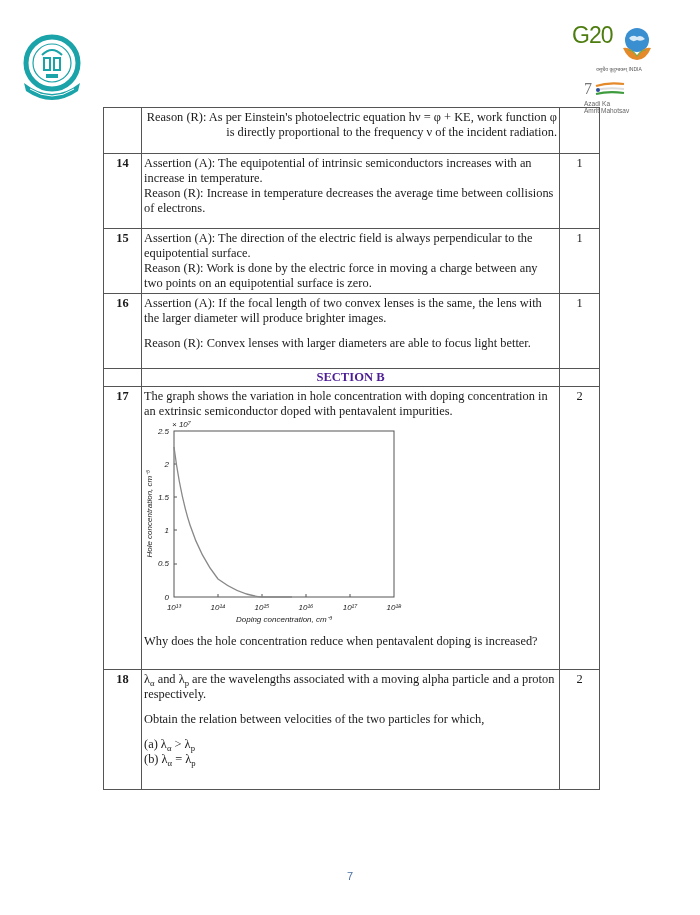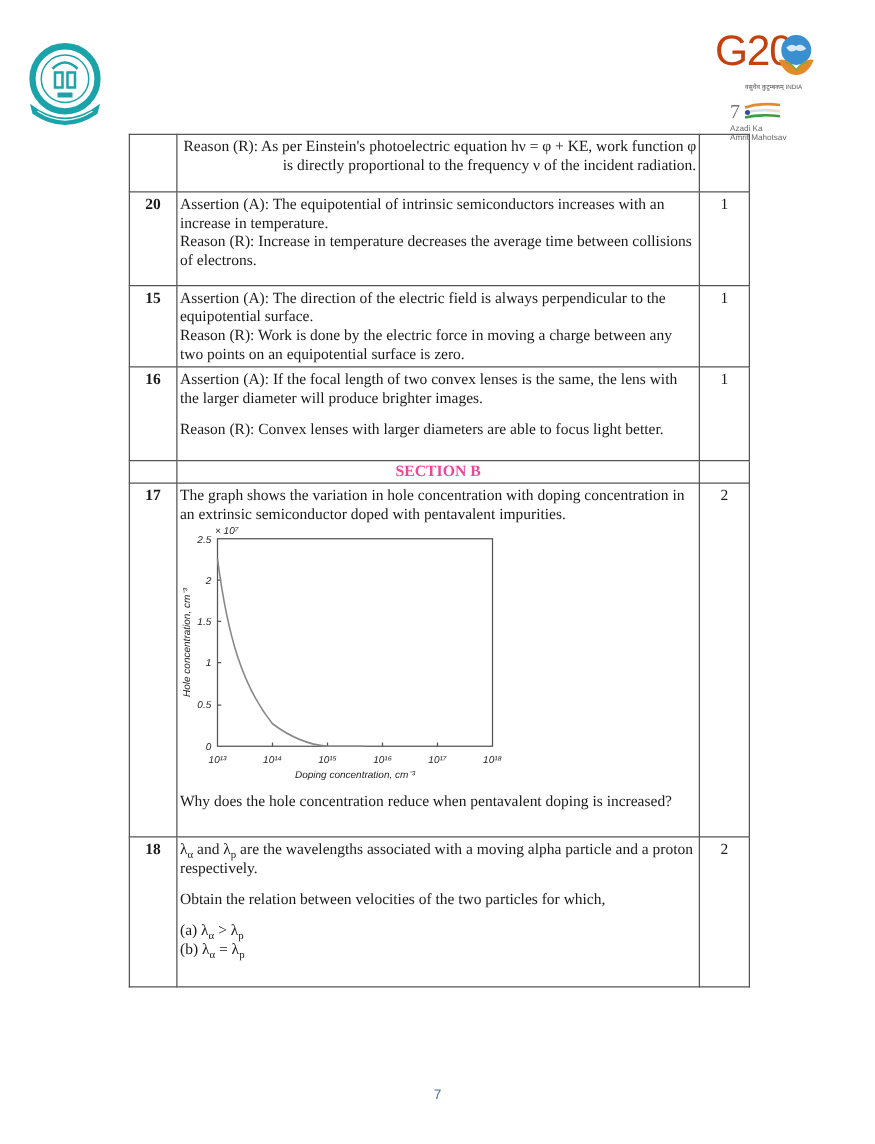--- a/index.html
+++ b/index.html
@@ -3,36 +3,36 @@
 <meta charset="utf-8">
 <style>
   html, body { margin: 0; padding: 0; }
   body {
     width: 700px; height: 915px; background: #ffffff; position: relative;
     font-family: "Liberation Serif", "DejaVu Serif", serif; color: #1a1a1a;
     overflow: hidden;
   }
   .logo-left { position: absolute; left: 18px; top: 33px; width: 68px; height: 68px; }
   .logo-right { position: absolute; left: 568px; top: 22px; width: 100px; height: 92px; }
-  .g20-text { position: absolute; left: 4px; top: 0; font-family: "Liberation Sans", sans-serif; font-size: 34px; font-weight: 400; color: #c2410c; letter-spacing: -1px; }
+  .g20-text { position: absolute; left: 4px; top: 0; font-family: "Liberation Sans", sans-serif; font-size: 23px; font-weight: 400; color: #4d7c0f; letter-spacing: -1px; }
   .g20-sub { position: absolute; left: 28px; top: 44px; font-family: "Liberation Sans", sans-serif; font-size: 5px; color: #555; }
   .azadi-text { position: absolute; left: 16px; top: 78px; font-family: "Liberation Sans", sans-serif; font-size: 6.5px; color: #666; line-height: 7px; }
 
   table.qtable {
     position: absolute; left: 103px; top: 107px; width: 491px;
     border-collapse: collapse; table-layout: fixed;
     font-size: 12.4px; line-height: 15px;
   }
   table.qtable td {
     border: 1.3px solid #555; vertical-align: top; padding: 0;
   }
   td.num { width: 37px; text-align: center; font-weight: bold; padding-top: 2px !important; }
   td.content { width: 413px; padding: 2px 2px 2px 2px !important; }
   td.marks { width: 39px; text-align: center; padding-top: 2px !important; }
-  .section-head { text-align: center; color: #ec4899; font-weight: bold; font-size: 12.6px; line-height: 15px; }
+  .section-head { text-align: center; color: #4c1d95; font-weight: bold; font-size: 12.6px; line-height: 15px; }
   .para { margin: 0; }
   .gap { height: 10px; }
 
   .chart-wrap { position: relative; width: 260px; height: 215px; margin-left: 0px; font-style: italic; }
   .chart-wrap svg { position: absolute; left: 0; top: 0; }
   .ax { font-family: "Liberation Sans", sans-serif; font-size: 8px; fill: #222; }
 
   .page-number { position: absolute; left: 0; width: 700px; top: 870px; text-align: center; font-family: "Liberation Sans", sans-serif; font-size: 11px; color: #4a6fa5; }
   sub { font-size: 70%; line-height: 0; }
 </style>
@@ -81,21 +81,21 @@
   <tbody>
       <tr style="height:46px;text-align:right;">
     <td class="num"></td>
     <td class="content">
       <p class="para">Reason (R): As per Einstein's photoelectric equation hν = φ + KE, work function φ is directly proportional to the frequency ν of the incident radiation.</p>
     </td>
     <td class="marks"></td>
   </tr>
 
   <tr style="height:75px;">
-    <td class="num">20</td>
+    <td class="num">14</td>
     <td class="content">
       <p class="para">Assertion (A): The equipotential of intrinsic semiconductors increases with an increase in temperature.</p>
       <p class="para">Reason (R): Increase in temperature decreases the average time between collisions of electrons.</p>
     </td>
     <td class="marks">1</td>
   </tr>
 
   <tr style="height:62px;">
     <td class="num">15</td>
     <td class="content">

